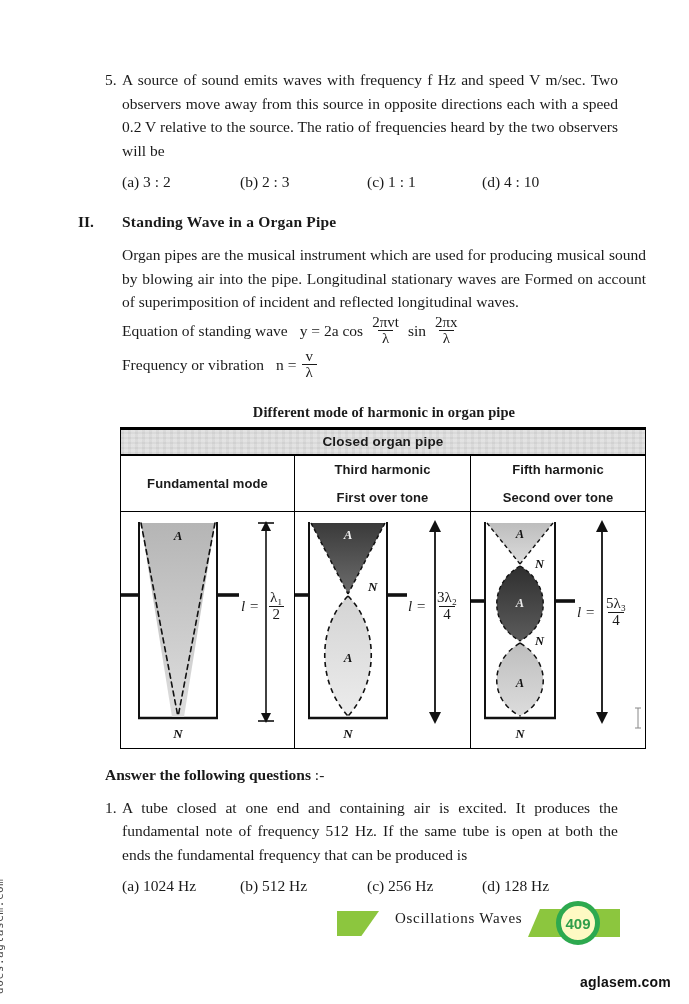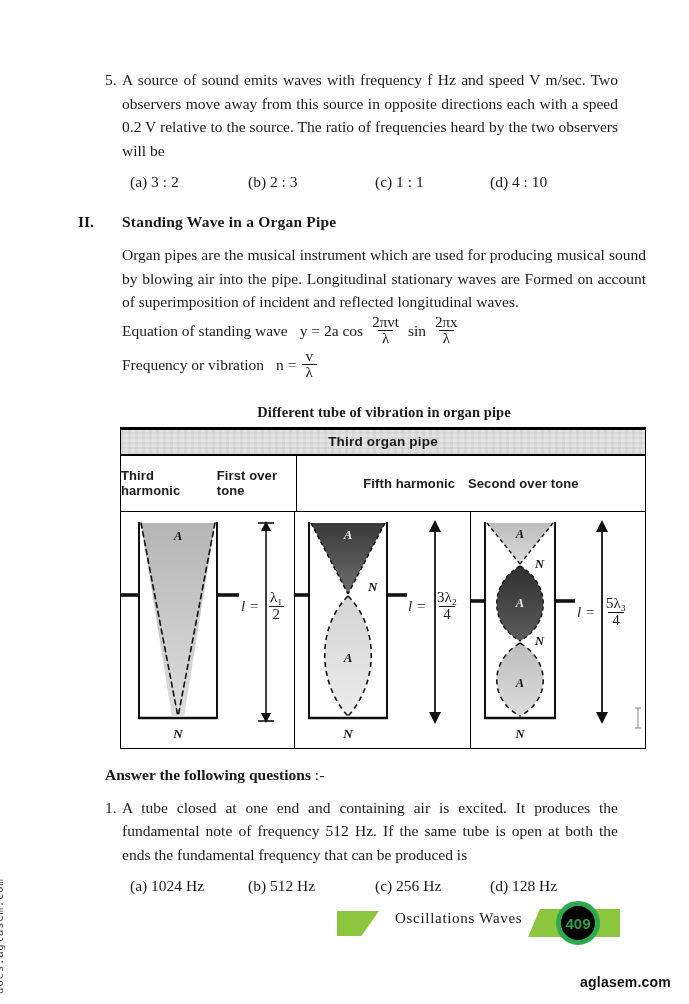--- a/index.html
+++ b/index.html
@@ -69,21 +69,21 @@
     line-height: 1.52;
     text-align: justify;
   }
 
   .options {
     display: flex;
     margin-top: 11px;
     font-size: 15.5px;
   }
   .options .opt { white-space: nowrap; }
-  .opt-0 { width: 118px; margin-left: 8px; }
+  .opt-0 { width: 118px; }
   .opt-1 { width: 127px; }
   .opt-2 { width: 115px; }
 
   
   .section { display: flex; margin-top: 22px; }
   .section-num {
     width: 44px;
     flex: 0 0 44px;
     font-size: 15.5px;
     font-weight: bold;
@@ -166,20 +166,21 @@
   }
 
   .th-row {
     display: flex;
     height: 56px;
     border-bottom: 1px solid #000;
   }
   .th-cell {
     flex: 1;
     display: flex;
+    flex-direction: column;
     align-items: center;
     justify-content: center;
     gap: 13px;
     font-family: "Liberation Sans", sans-serif;
     font-weight: bold;
     font-size: 13px;
     border-right: 1px solid #000;
     letter-spacing: 0.1px;
   }
   .th-cell:last-child { border-right: none; }
@@ -245,21 +246,21 @@
     background: #8cc63e;
     clip-path: polygon(13% 0, 100% 0, 100% 100%, 0 100%);
   }
   .foot-badge {
     position: absolute;
     left: 556px;
     top: 1px;
     width: 44px;
     height: 44px;
     border-radius: 50%;
-    background: #000000;
+    background: #fef9c3;
     border: 5px solid #2da94f;
     display: flex;
     align-items: center;
     justify-content: center;
     font-family: "Liberation Sans", sans-serif;
     font-weight: bold;
     font-size: 15px;
     color: #2f9e4a;
   }
 </style>
@@ -312,27 +313,30 @@
           <span class="eq-label">Frequency or vibration</span>
           <span class="eq-math">
             <span class="tok">n =</span>
             <span class="frac">
               <span class="num">v</span>
               <span class="den">λ</span>
             </span>
           </span>
         </div>
 
-        <div class="table-title">Different tube of vibration in organ pipe</div>
+        <div class="table-title">Different mode of harmonic in organ pipe</div>
 
         <div class="organ-table">
 
-          <div class="th-span">Third organ pipe</div>
+          <div class="th-span">Closed organ pipe</div>
 
           <div class="th-row">
+            <div class="th-cell c1">
+              <span>Fundamental  mode</span>
+            </div>
             <div class="th-cell c2">
               <span>Third harmonic</span>
               <span>First over tone</span>
             </div>
             <div class="th-cell c3">
               <span>Fifth harmonic</span>
               <span>Second over tone</span>
             </div>
           </div>
 

